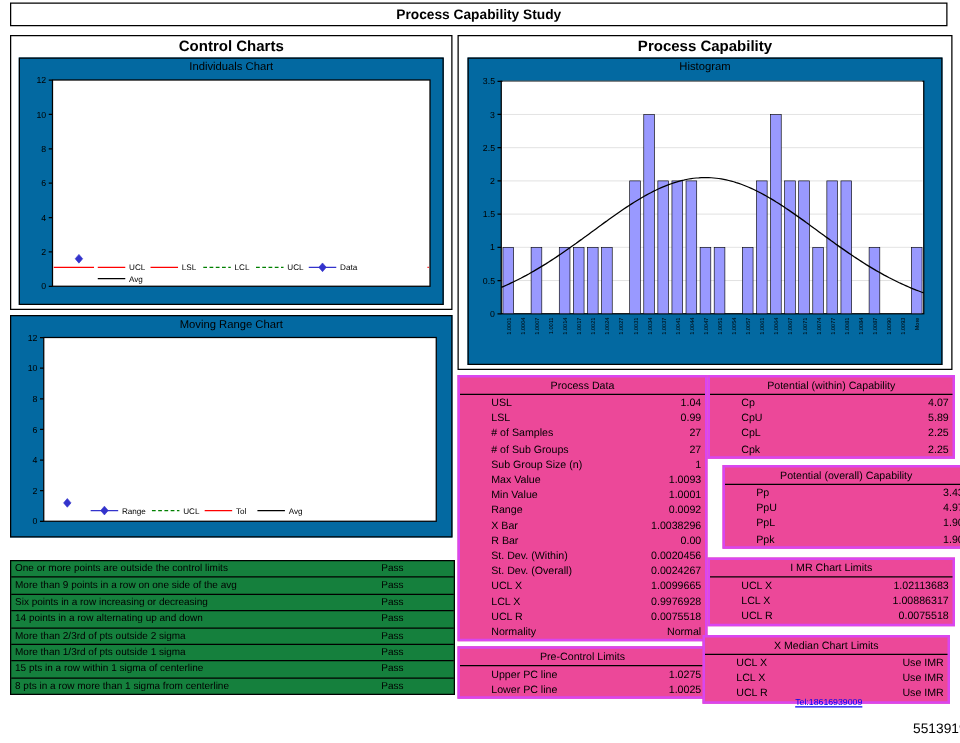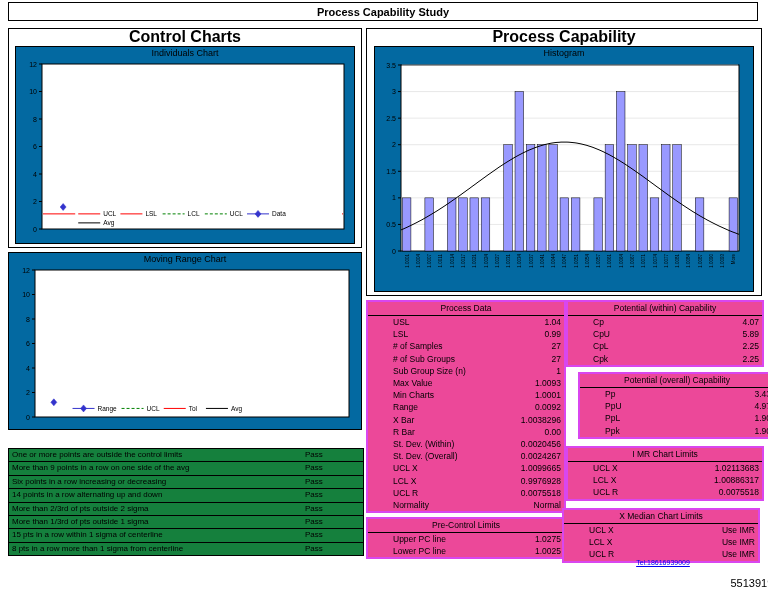--- a/index.html
+++ b/index.html
@@ -1,21 +1,21 @@
 <!DOCTYPE html>
 <html><head>
 <meta charset="utf-8">
 <style>
   html,body{margin:0;padding:0;background:#fff;}
   body{font-family:"Liberation Sans",sans-serif;color:#000;}
   .page{position:relative;width:768px;height:588px;background:#fff;overflow:hidden;}
   .title-bar{position:absolute;left:8px;top:2px;width:748px;height:17px;border:1px solid #000;
     display:flex;align-items:center;justify-content:center;font-weight:bold;font-size:11px;}
   .group-box{position:absolute;border:1px solid #000;background:#fff;}
-  .group-title{text-align:center;font-weight:bold;font-size:16px;line-height:16px;}
+  .group-title{text-align:center;font-weight:bold;font-size:12px;line-height:16px;}
   .chart-frame{position:absolute;border:1px solid #000;background:#0369a1;}
   .chart-title{text-align:center;font-size:9px;line-height:12px;}
   .tsection{position:absolute;border:2px solid #d946ef;background:#ec4899;}
   .thead{text-align:center;font-size:8.5px;line-height:13px;border-bottom:1px solid #000;padding:0 2px;}
   .trow{display:flex;justify-content:space-between;font-size:8.5px;line-height:12.2px;padding:0 3px;}
   .tlabel{text-align:left;white-space:nowrap;margin-left:22px;}
   .tvalue{text-align:left;white-space:nowrap;}
   .rules-box{position:absolute;left:8px;top:448px;width:354px;border:1px solid #000;background:#15803d;}
   .rule-row{display:flex;border-bottom:1px solid #000;font-size:8px;line-height:12.4px;}
   .rule-row:last-child{border-bottom:none;}
@@ -247,21 +247,21 @@
       </div>
       <div class="trow">
         <span class="tlabel">Sub Group Size (n)</span>
         <span class="tvalue">1</span>
       </div>
       <div class="trow">
         <span class="tlabel">Max Value</span>
         <span class="tvalue">1.0093</span>
       </div>
       <div class="trow">
-        <span class="tlabel">Min Charts</span>
+        <span class="tlabel">Min Value</span>
         <span class="tvalue">1.0001</span>
       </div>
       <div class="trow">
         <span class="tlabel">Range</span>
         <span class="tvalue">0.0092</span>
       </div>
       <div class="trow">
         <span class="tlabel">X Bar</span>
         <span class="tvalue">1.0038296</span>
       </div>

